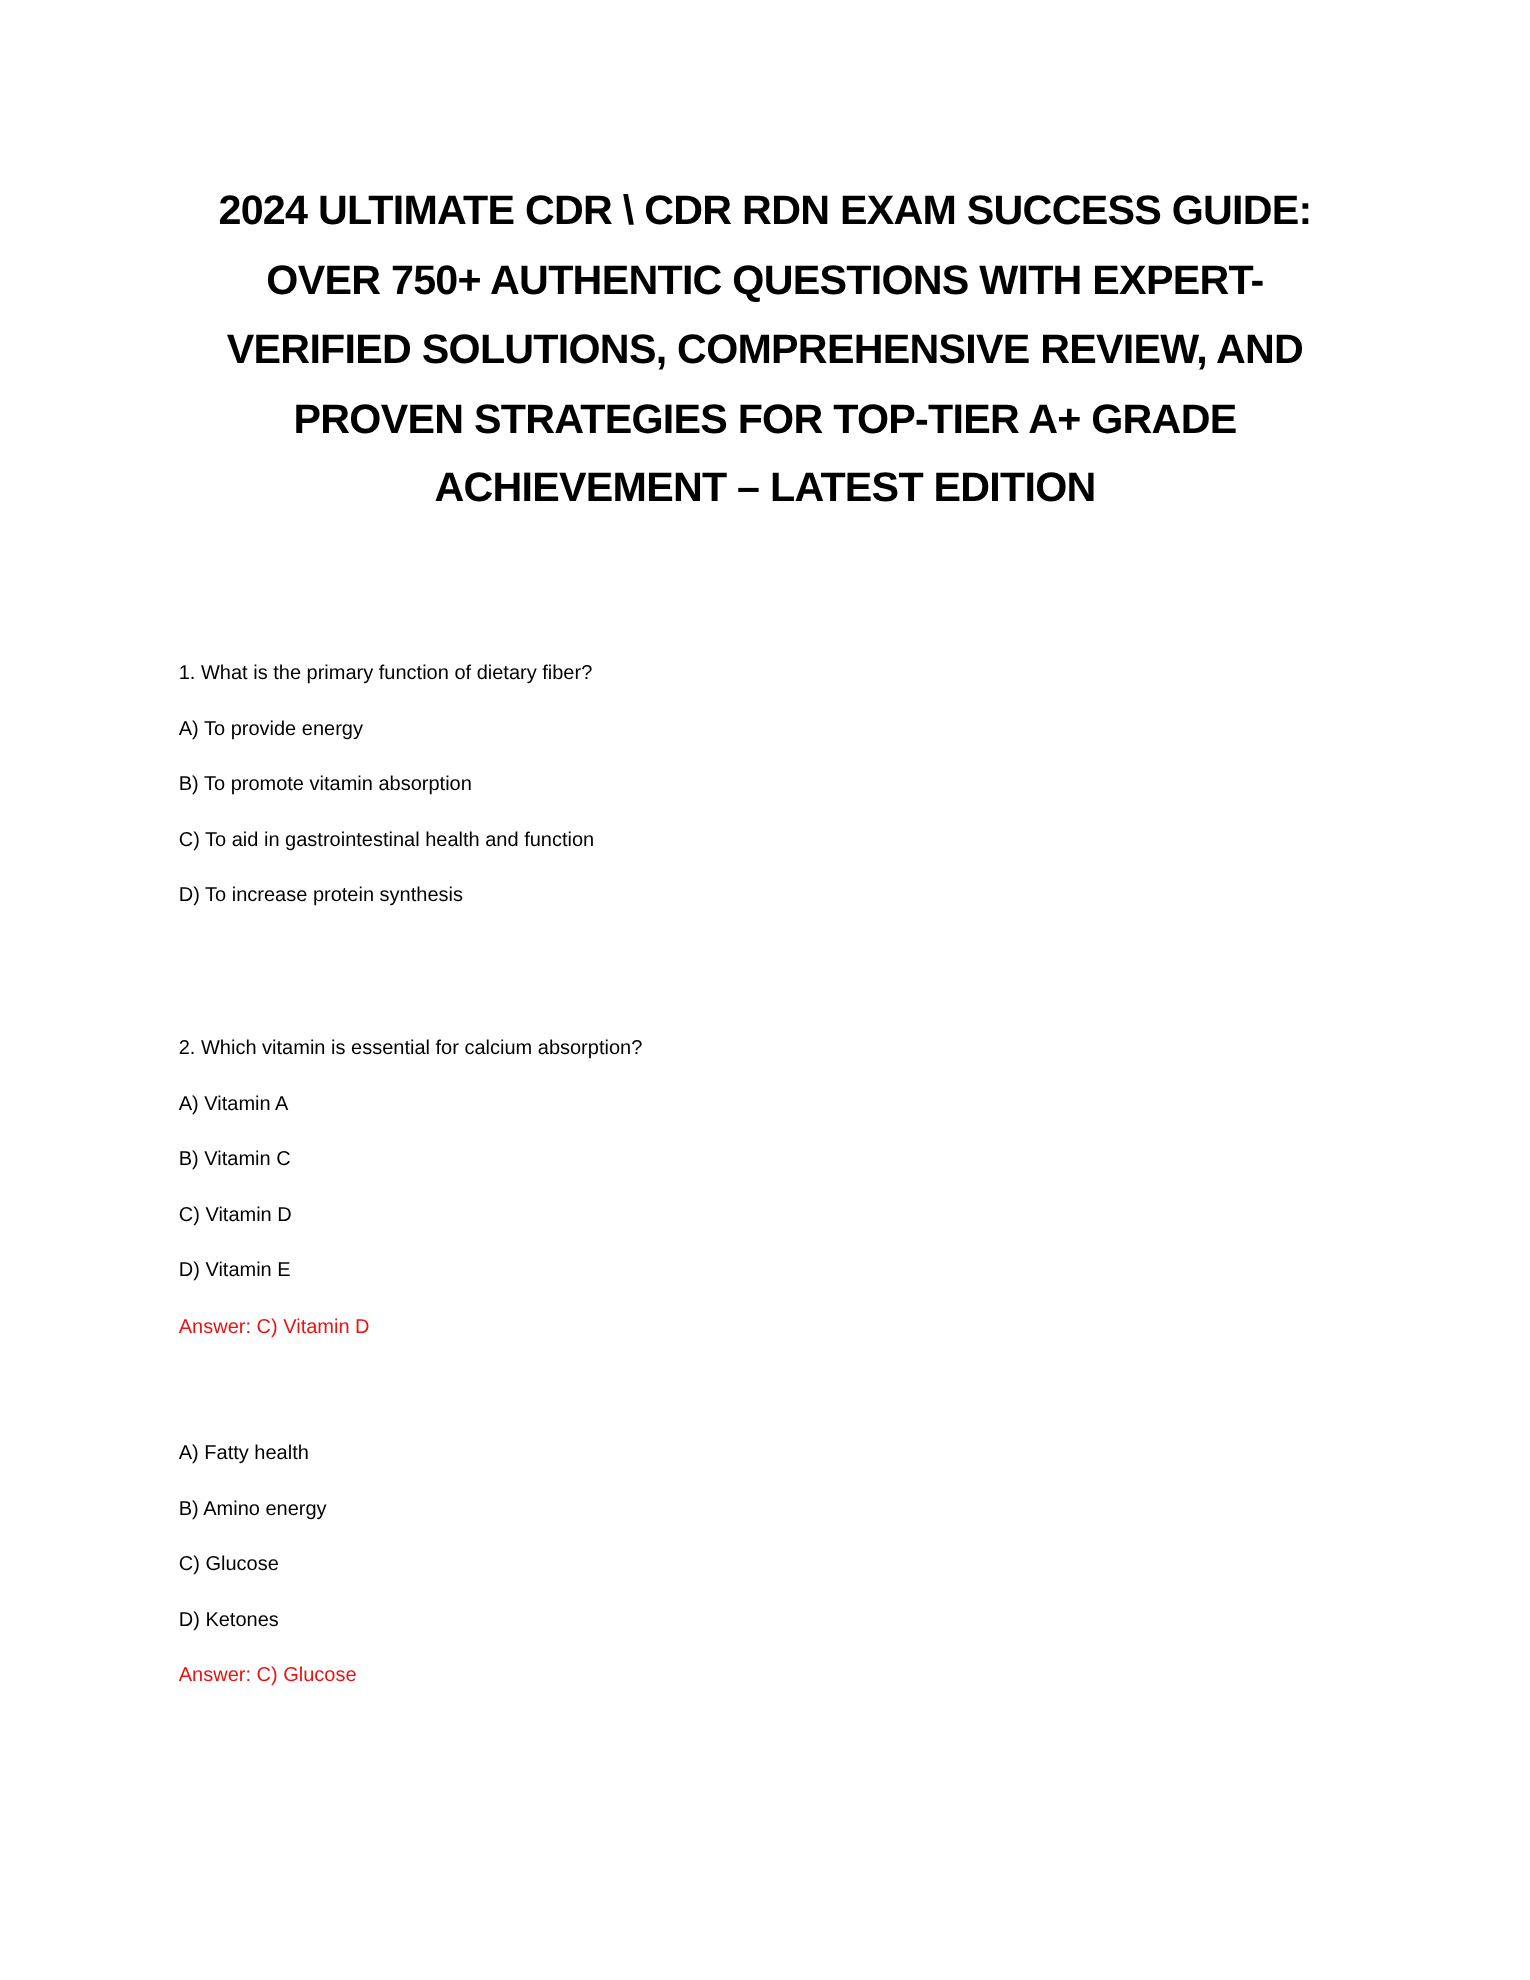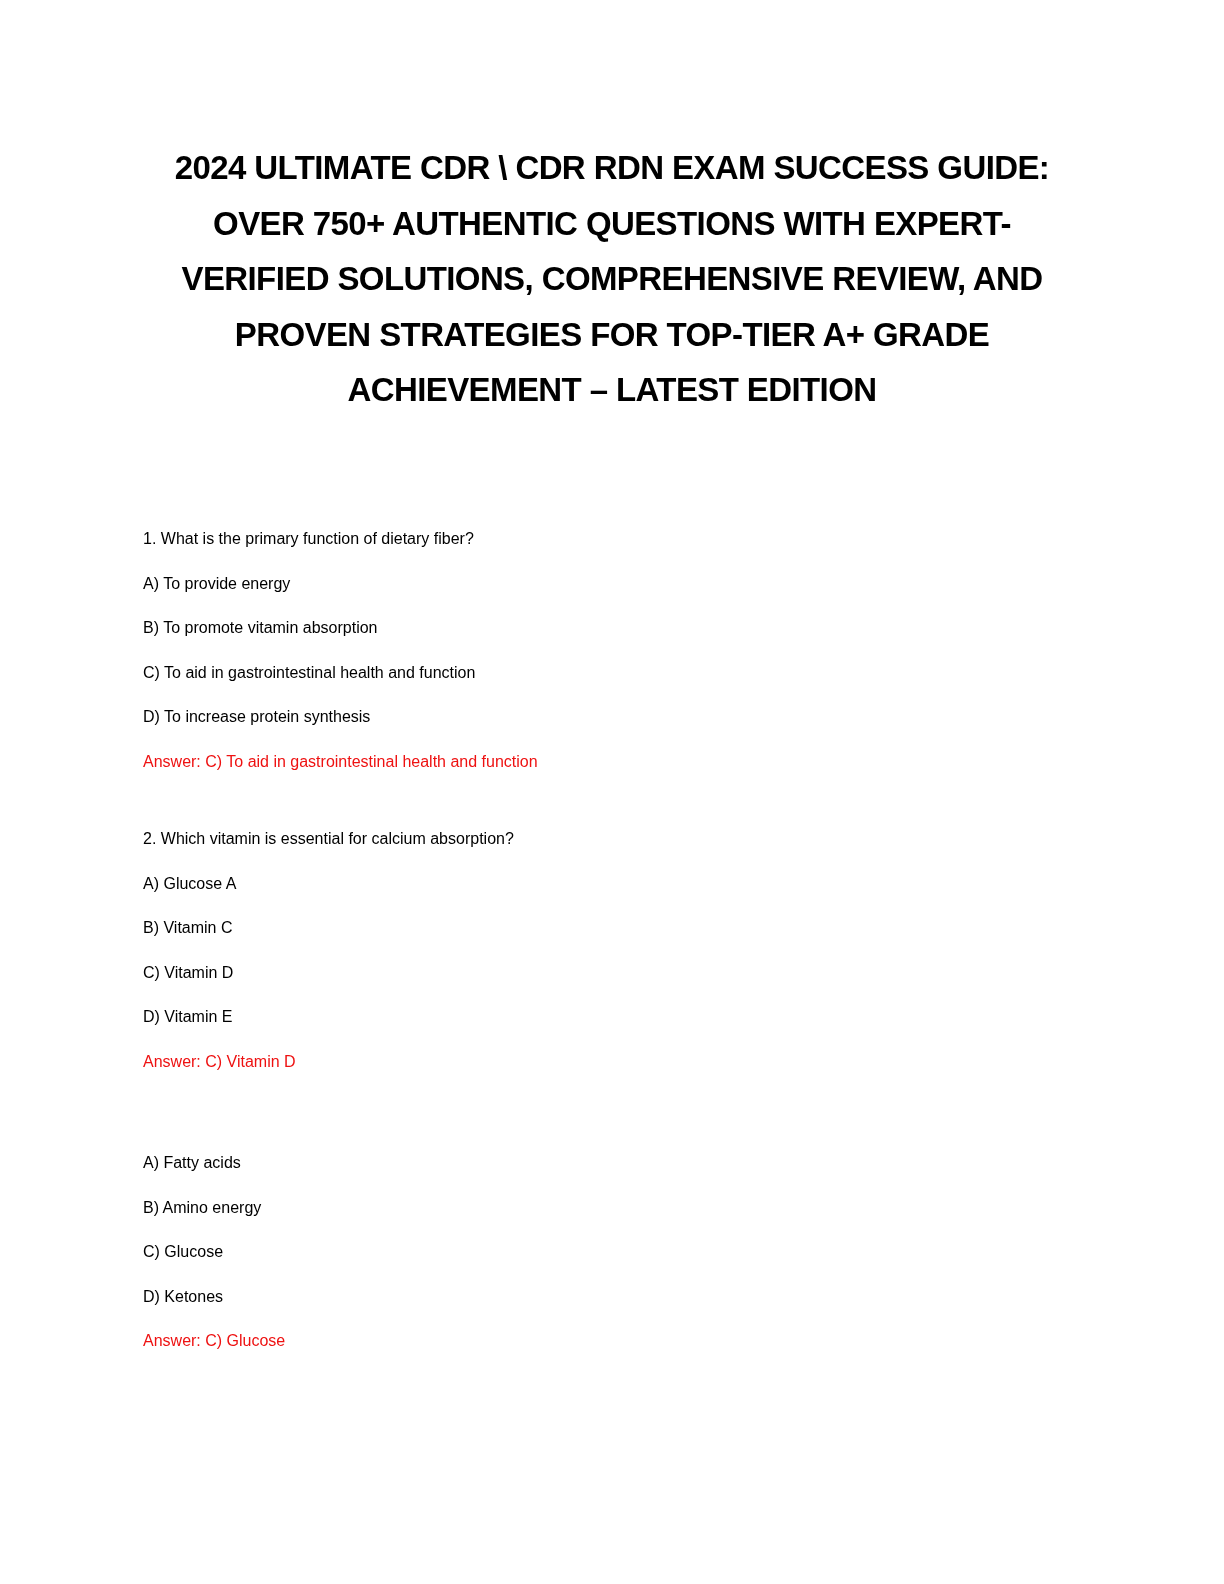--- a/index.html
+++ b/index.html
@@ -65,33 +65,32 @@
     <span class="title-line">PROVEN STRATEGIES FOR TOP-TIER A+ GRADE</span>
     <span class="title-line">ACHIEVEMENT – LATEST EDITION</span>
   </h1>
 
   <div class="question-block" style="top:528px;">
     <div class="q-line">1. What is the primary function of dietary fiber?</div>
     <div class="q-line">A) To provide energy</div>
     <div class="q-line">B) To promote vitamin absorption</div>
     <div class="q-line">C) To aid in gastrointestinal health and function</div>
     <div class="q-line">D) To increase protein synthesis</div>
-    <div class="q-line answer" style="color: rgb(238, 17, 17);">Answer: C) To aid in gastrointestinal health and function</div>
   </div>
 
   <div class="question-block" style="top:828px;">
     <div class="q-line">2. Which vitamin is essential for calcium absorption?</div>
-    <div class="q-line">A) Glucose A</div>
+    <div class="q-line">A) Vitamin A</div>
     <div class="q-line">B) Vitamin C</div>
     <div class="q-line">C) Vitamin D</div>
     <div class="q-line">D) Vitamin E</div>
     <div class="q-line answer" style="color: rgb(238, 17, 17);">Answer: C) Vitamin D</div>
   </div>
 
   <div class="question-block" style="top:1152px;">
-    <div class="q-line">A) Fatty acids</div>
+    <div class="q-line">A) Fatty health</div>
     <div class="q-line">B) Amino energy</div>
     <div class="q-line">C) Glucose</div>
     <div class="q-line">D) Ketones</div>
     <div class="q-line answer" style="color: rgb(238, 17, 17);">Answer: C) Glucose</div>
   </div>
 
 </div>
 
 </body></html>

